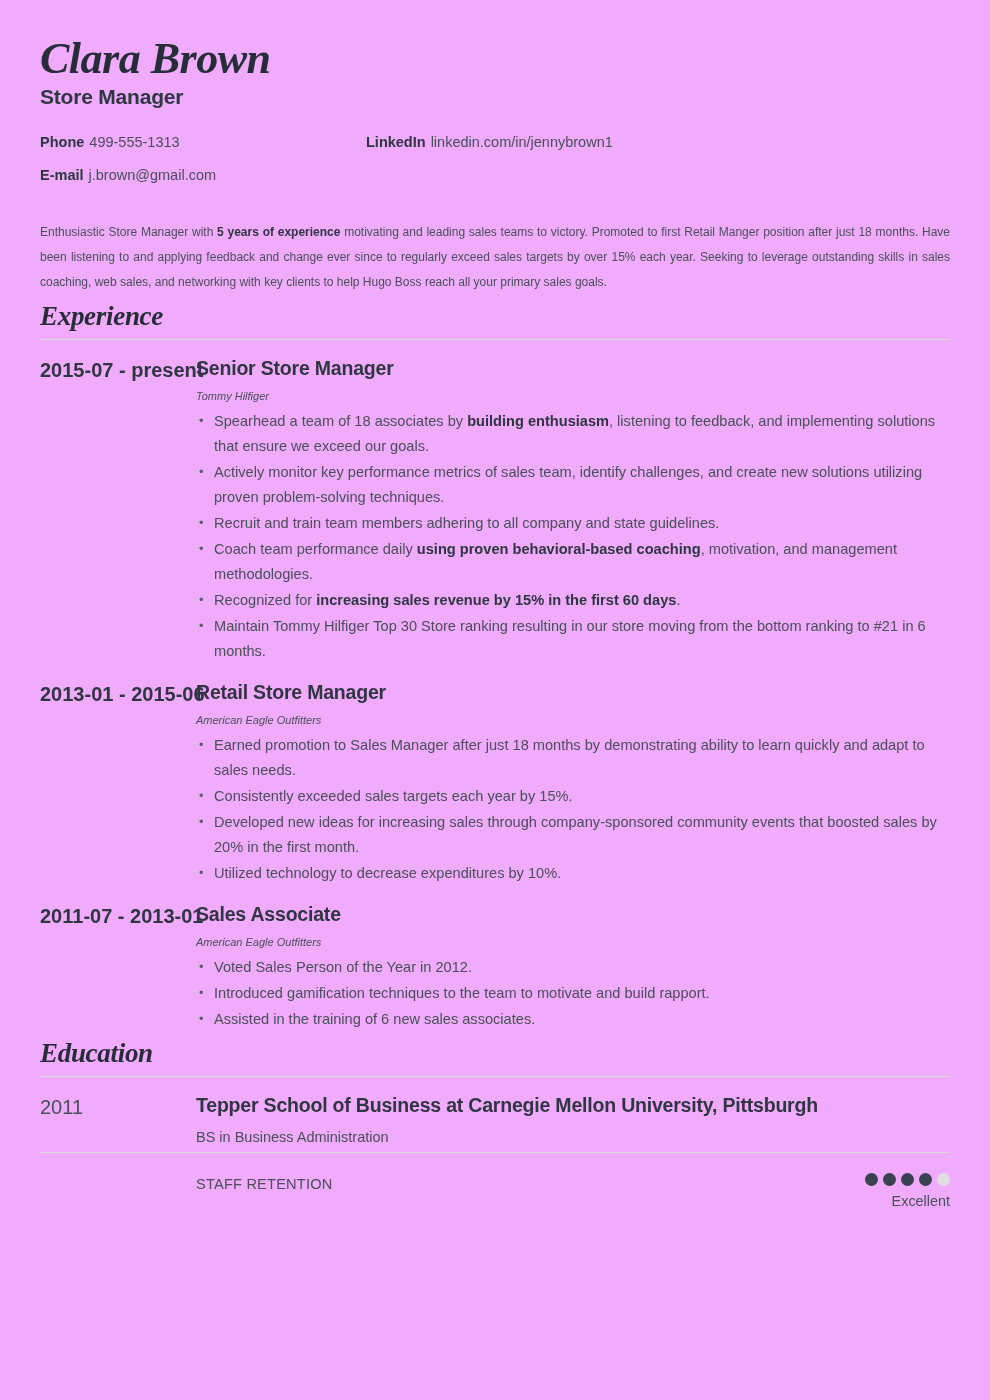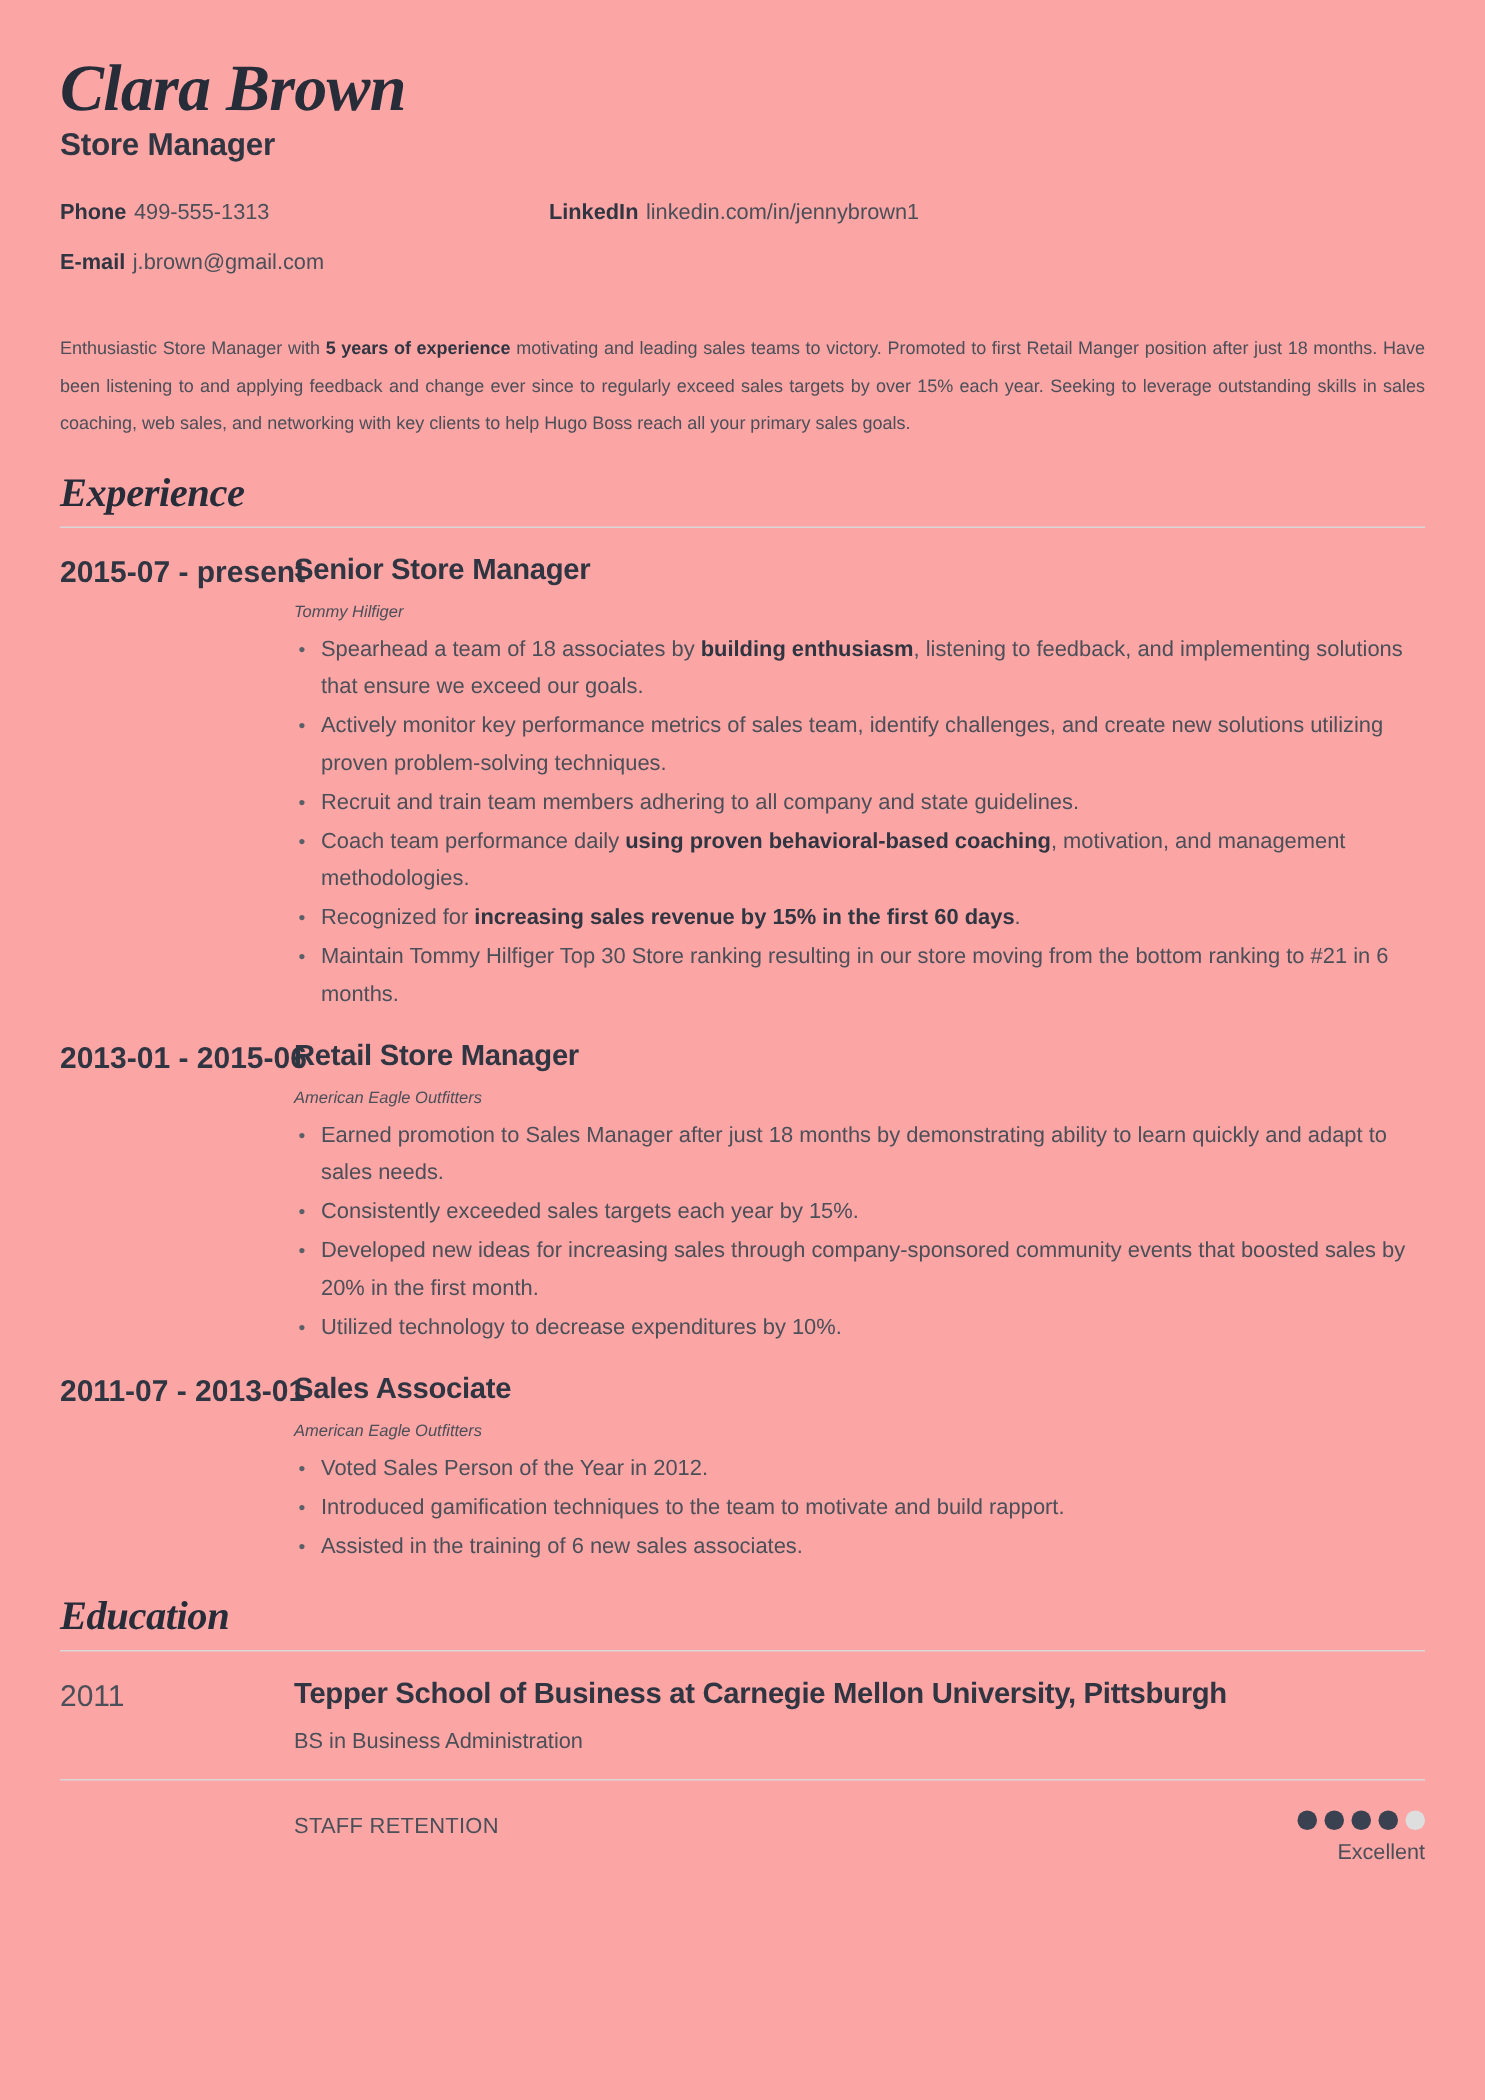--- a/index.html
+++ b/index.html
@@ -13,21 +13,21 @@
   body {
     font-family: "Liberation Sans", sans-serif;
     color: #3f444f;
     -webkit-font-smoothing: antialiased;
   }
 
   .page {
     position: relative;
     width: 990px;
     height: 1400px;
-    background: #fca5a5;
+    background: #f0abfc;
     padding: 0 40px;
   }
 
   
   .name {
     font-family: "Liberation Serif", "DejaVu Serif", serif;
     font-weight: bold;
     font-style: italic;
     font-size: 44px;
     line-height: 52px;
@@ -73,21 +73,21 @@
   .summary {
     margin-top: 20px;
     font-size: 12px;
     line-height: 25px;
     color: #4a4f58;
     text-align: justify;
   }
   .summary b { color: #2f3541; font-weight: bold; }
 
   
-  .section { margin-top: 17px; }
+  .section { margin-top: 5px; }
 
   .section-title {
     font-family: "Liberation Serif", "DejaVu Serif", serif;
     font-weight: bold;
     font-style: italic;
     font-size: 27px;
     line-height: 32px;
     color: #272c39;
     letter-spacing: -0.3px;
   }

